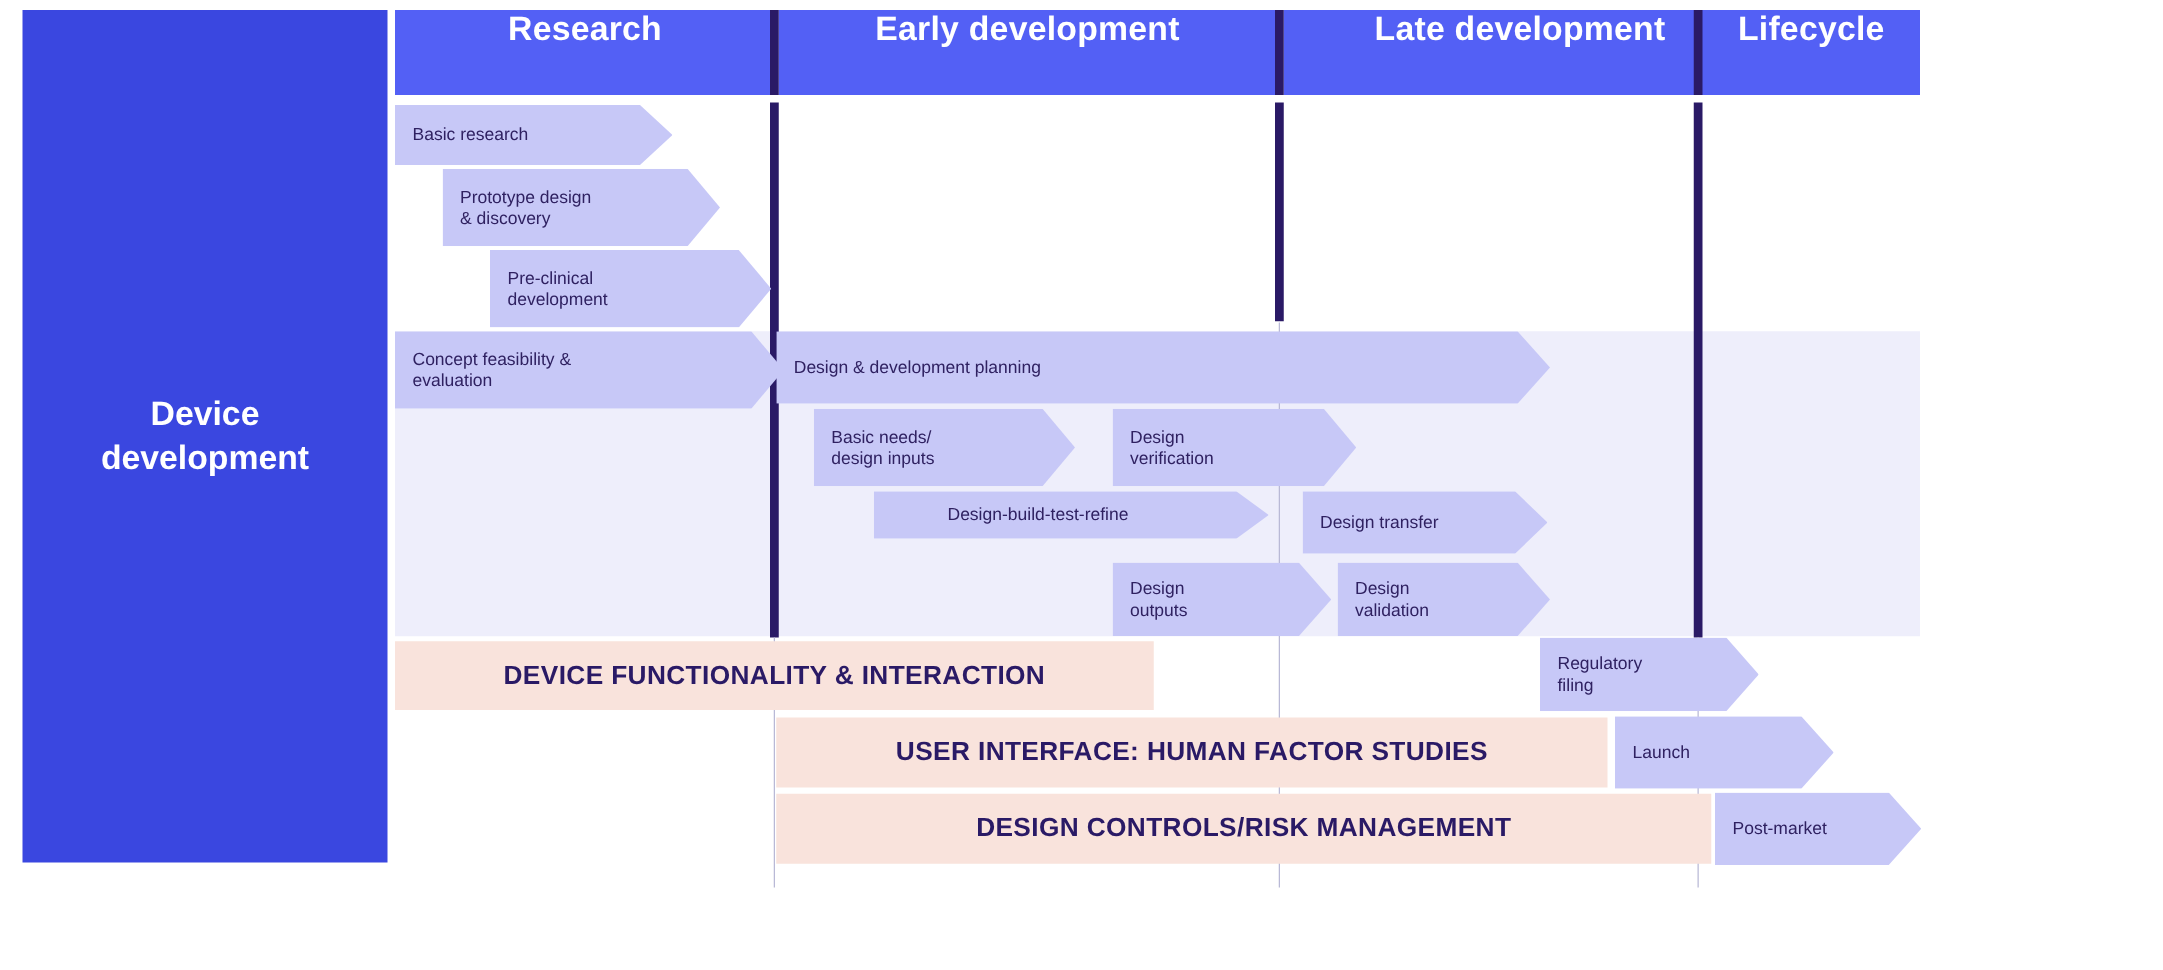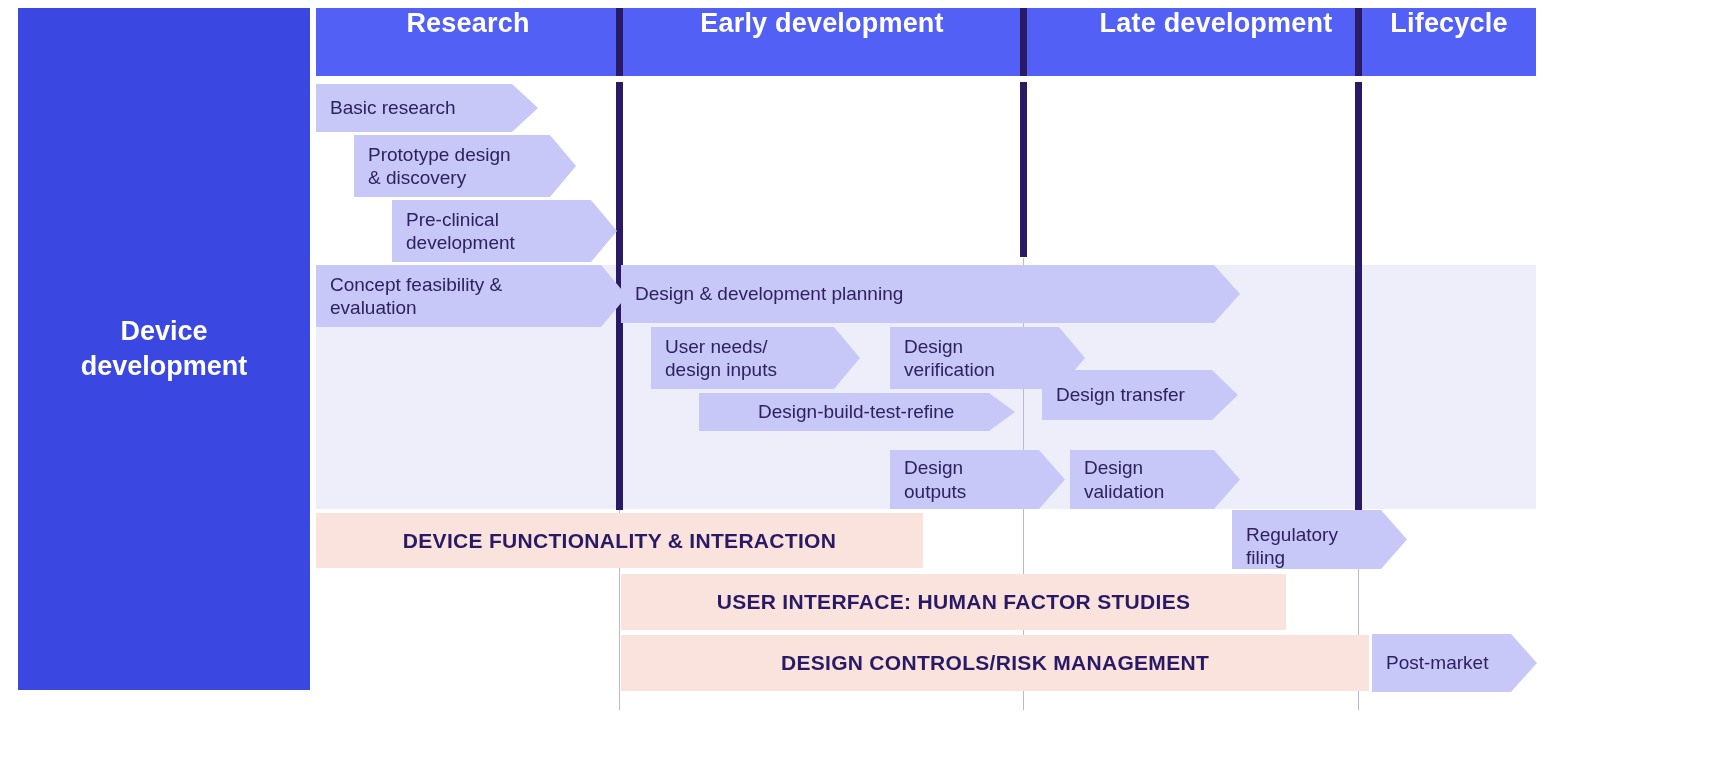--- a/index.html
+++ b/index.html
@@ -84,21 +84,21 @@
     display: flex;
     align-items: center;
     box-sizing: border-box;
   }
   .chev.arrow {
     
     clip-path: polygon(0 0, calc(100% - 26px) 0, 100% 50%, calc(100% - 26px) 100%, 0 100%);
   }
   .chev-label {
     color: #2f2161;
-    font-size: 19px;
+    font-size: 14px;
     line-height: 1.22;
     padding-left: 14px;
     padding-right: 30px;
     white-space: pre-line;
   }
 
   
   .band {
     position: absolute;
     background: #f9e3dc;
@@ -168,52 +168,55 @@
   <div class="chev arrow" style="left:316px; top:265px; width:311px; height:62px;">
     <div class="chev-label">Concept feasibility &amp;
 evaluation</div>
   </div>
 
   <div class="chev arrow" style="left:621px; top:265px; width:619px; height:58px;">
     <div class="chev-label">Design &amp; development planning</div>
   </div>
 
   <div class="chev arrow" style="left:651px; top:327px; width:209px; height:62px;">
-    <div class="chev-label">User needs/
+    <div class="chev-label">Basic needs/
 design inputs</div>
   </div>
 
   <div class="chev arrow" style="left:890px; top:327px; width:195px; height:62px;">
     <div class="chev-label">Design
 verification</div>
   </div>
 
   <div class="chev arrow" style="left:699px; top:393px; width:316px; height:38px;padding-left:45px;">
     <div class="chev-label">Design-build-test-refine</div>
   </div>
 
-  <div class="chev arrow" style="left:1042px; top:370px; width:196px; height:50px;text-align:right;">
+  <div class="chev arrow" style="left:1042px; top:393px; width:196px; height:50px;text-align:right;">
     <div class="chev-label">Design transfer</div>
   </div>
 
   <div class="chev arrow" style="left:890px; top:450px; width:175px; height:59px;">
     <div class="chev-label">Design
 outputs</div>
   </div>
 
   <div class="chev arrow" style="left:1070px; top:450px; width:170px; height:59px;">
     <div class="chev-label">Design
 validation</div>
   </div>
 
-  <div class="chev arrow" style="left:1232px; top:510px; width:175px; height:59px;align-items:flex-end;">
+  <div class="chev arrow" style="left:1232px; top:510px; width:175px; height:59px;">
     <div class="chev-label">Regulatory
 filing</div>
   </div>
 
+  <div class="chev arrow" style="left:1292px; top:573px; width:175px; height:58px;">
+    <div class="chev-label">Launch</div>
+  </div>
 
   <div class="chev arrow" style="left:1372px; top:634px; width:165px; height:58px;">
     <div class="chev-label">Post-market</div>
   </div>
 
   <div class="band" style="left:621px; top:574px; width:665px; height:56px;">
     <div class="band-label">USER INTERFACE: HUMAN FACTOR STUDIES</div>
   </div>
 
   <div class="band" style="left:316px; top:513px; width:607px; height:55px;">

